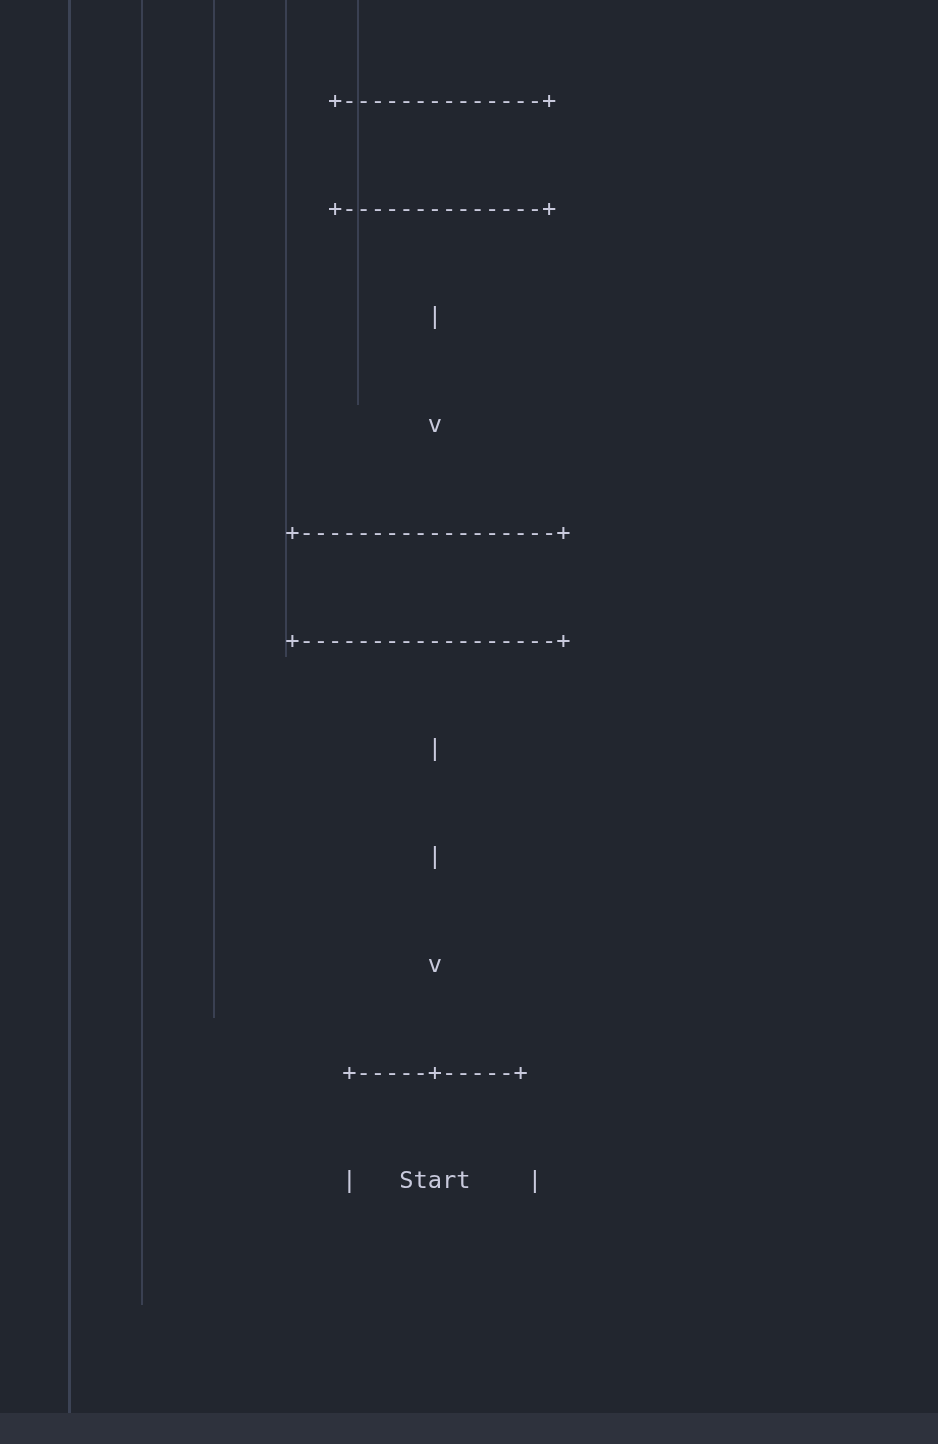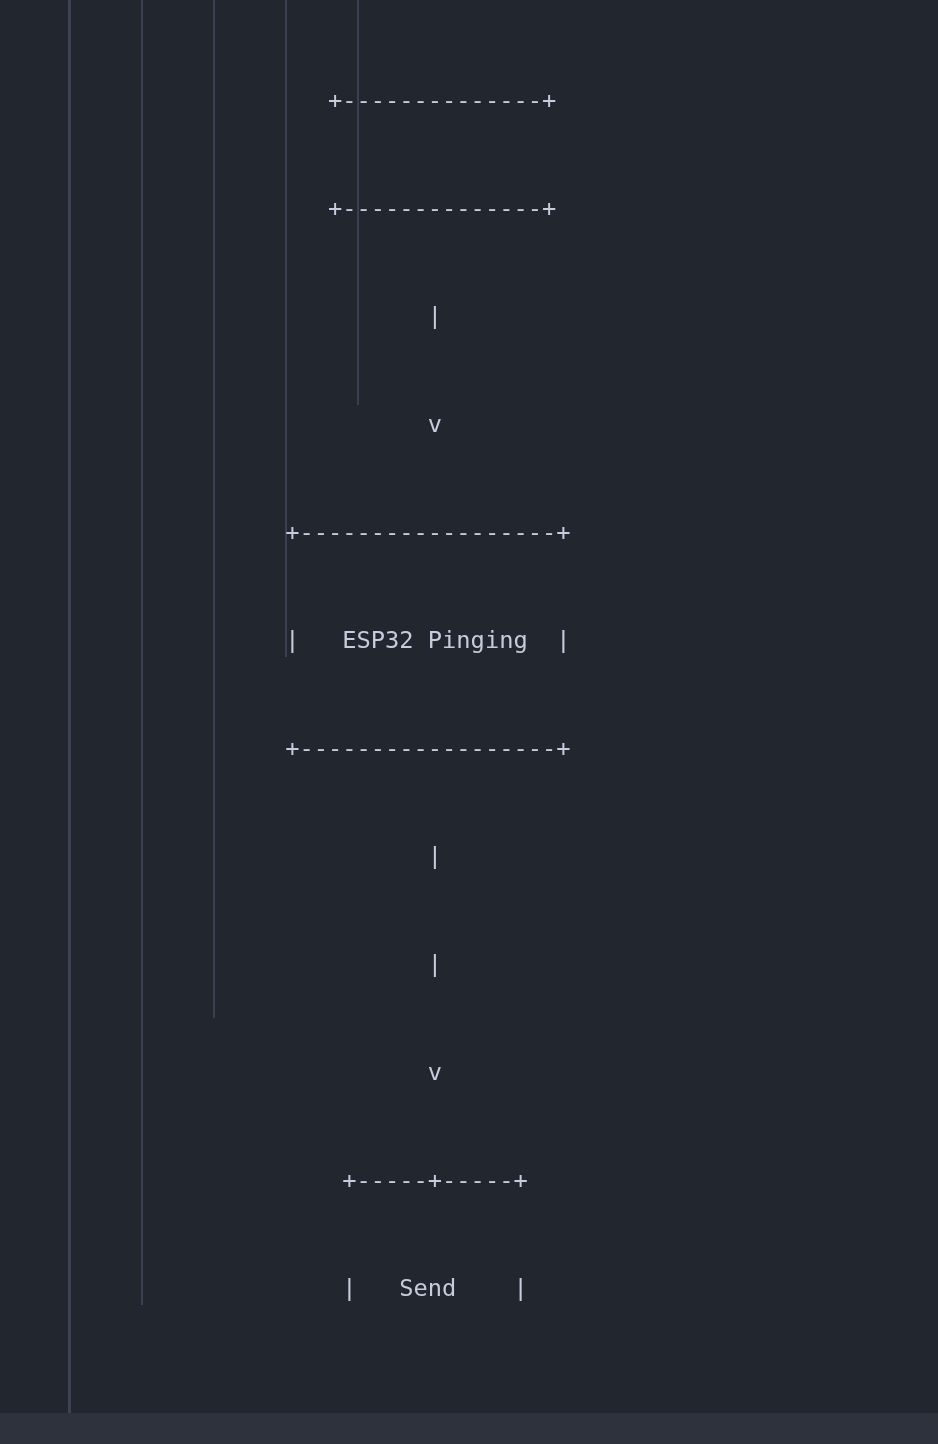--- a/index.html
+++ b/index.html
@@ -73,27 +73,26 @@
   <div class="guide" style="left:213px; top:0; height:1018px;"></div>
   <div class="guide" style="left:285px; top:0; height:657px;"></div>
   <div class="guide" style="left:357px; top:0; height:405px;"></div>
 
   <div id="ascii" style="font-size: 23.7022px; left: 0px; top: 10px;">
     <span class="line">                       +--------------+</span>
     <span class="line">                       +--------------+</span>
     <span class="line">                              |</span>
     <span class="line">                              v</span>
     <span class="line">                    +------------------+</span>
-    <span class="line">                    |   ESP32 Pinging  |</span>
     <span class="line">                    +------------------+</span>
     <span class="line">                              |</span>
     <span class="line">                              |</span>
     <span class="line">                              v</span>
     <span class="line">                        +-----+-----+</span>
-    <span class="line">                        |   Send    |</span>
+    <span class="line">                        |   Start    |</span>
     
     
     
     
     
     
     
     
     
     

